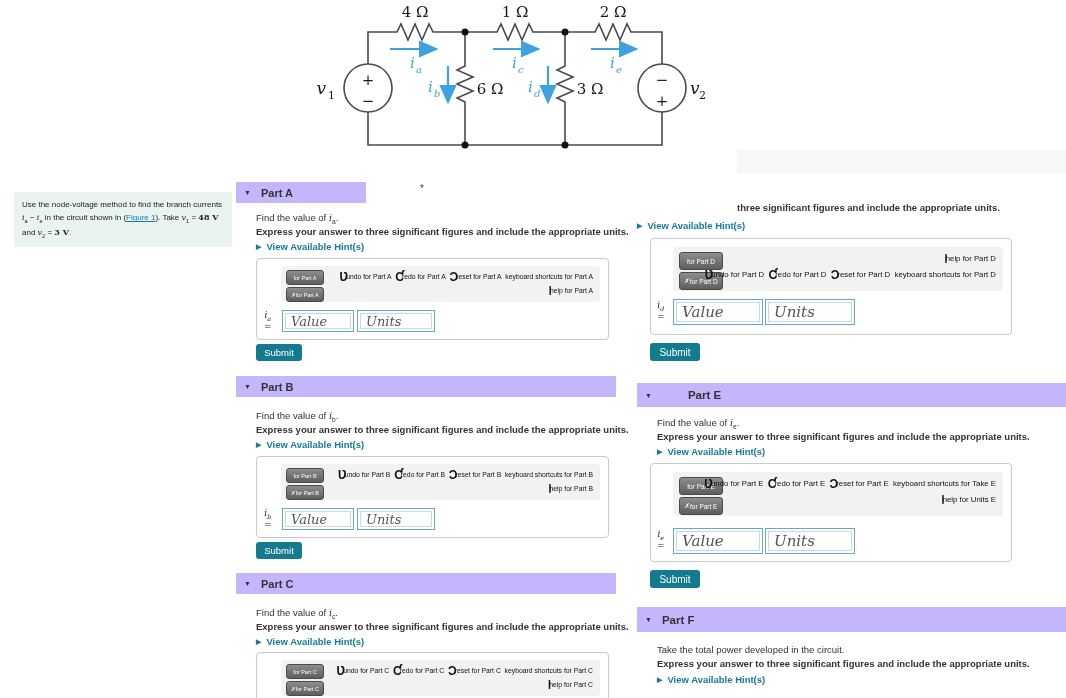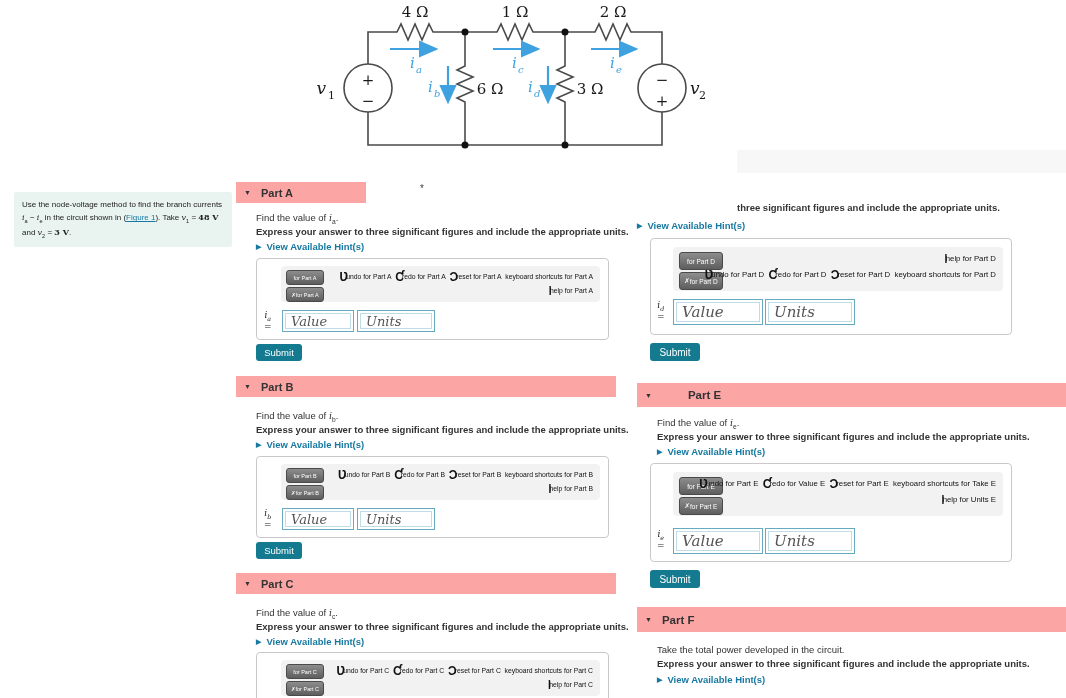--- a/index.html
+++ b/index.html
@@ -9,21 +9,21 @@
   
   #figure{left:250px;top:2px;width:500px;height:152px;}
   
   #sidebar{left:14px;top:192px;width:202px;background:#e9f4f1;padding:7px 8px;
            font-size:8px;line-height:1.55;color:#222;border-radius:2px;}
   #sidebar a{color:#1779a1;text-decoration:underline;}
   .mi{font-family:"DejaVu Serif",serif;font-style:italic;}
   .mb{font-family:"DejaVu Serif",serif;font-weight:bold;}
   sub{font-size:70%;}
   
-  .part-hdr{background:#fca5a5;height:21px;display:flex;align-items:center;
+  .part-hdr{background:#c4b5fd;height:21px;display:flex;align-items:center;
             font-weight:bold;font-size:11px;color:#333;}
   .part-hdr .caret{font-size:7px;margin:0 10px 0 8px;color:#333;}
   .asterisk{font-size:10px;color:#444;}
   .find{font-size:9.5px;color:#333;}
   .express{font-size:9.5px;font-weight:bold;color:#333;}
   .hint{font-size:9.5px;font-weight:bold;color:#1779a1;display:flex;align-items:center;}
   .hint .caret{font-size:7px;margin-right:5px;color:#1779a1;}
   
   .ansbox{border:1px solid #c9c9c9;border-radius:4px;background:#fff;}
   .toolbar{position:absolute;background:#f2f2f2;border-radius:4px;}
@@ -303,21 +303,21 @@
     <div style="position:absolute;left:6px;top:3px;">
       <div class="tb-btn">for Part E</div>
       <div class="tb-btn">
           <span>✗</span>
           <span>for Part E</span>
         </div>
     </div>
     <div class="tb-lines">
       <div class="tb-line">
         <span class="tb-ic">Ʋ</span><span>undo for Part E</span>&nbsp;
-        <span class="tb-ic">Ƈ</span><span>redo for Value E</span>&nbsp;
+        <span class="tb-ic">Ƈ</span><span>redo for Part E</span>&nbsp;
         <span class="tb-ic">Ɔ</span><span>reset for Part E</span>&nbsp;
         <span>keyboard shortcuts for Take E</span>
       </div>
       <div class="tb-line">
         <span class="tb-ic">ǀ</span><span>help for Units E</span>
       </div>
     </div>
   </div>
   <div class="eq-label" style="left:6px;top:66px;">
     <span class="mi">i</span><sub>e</sub><br>

